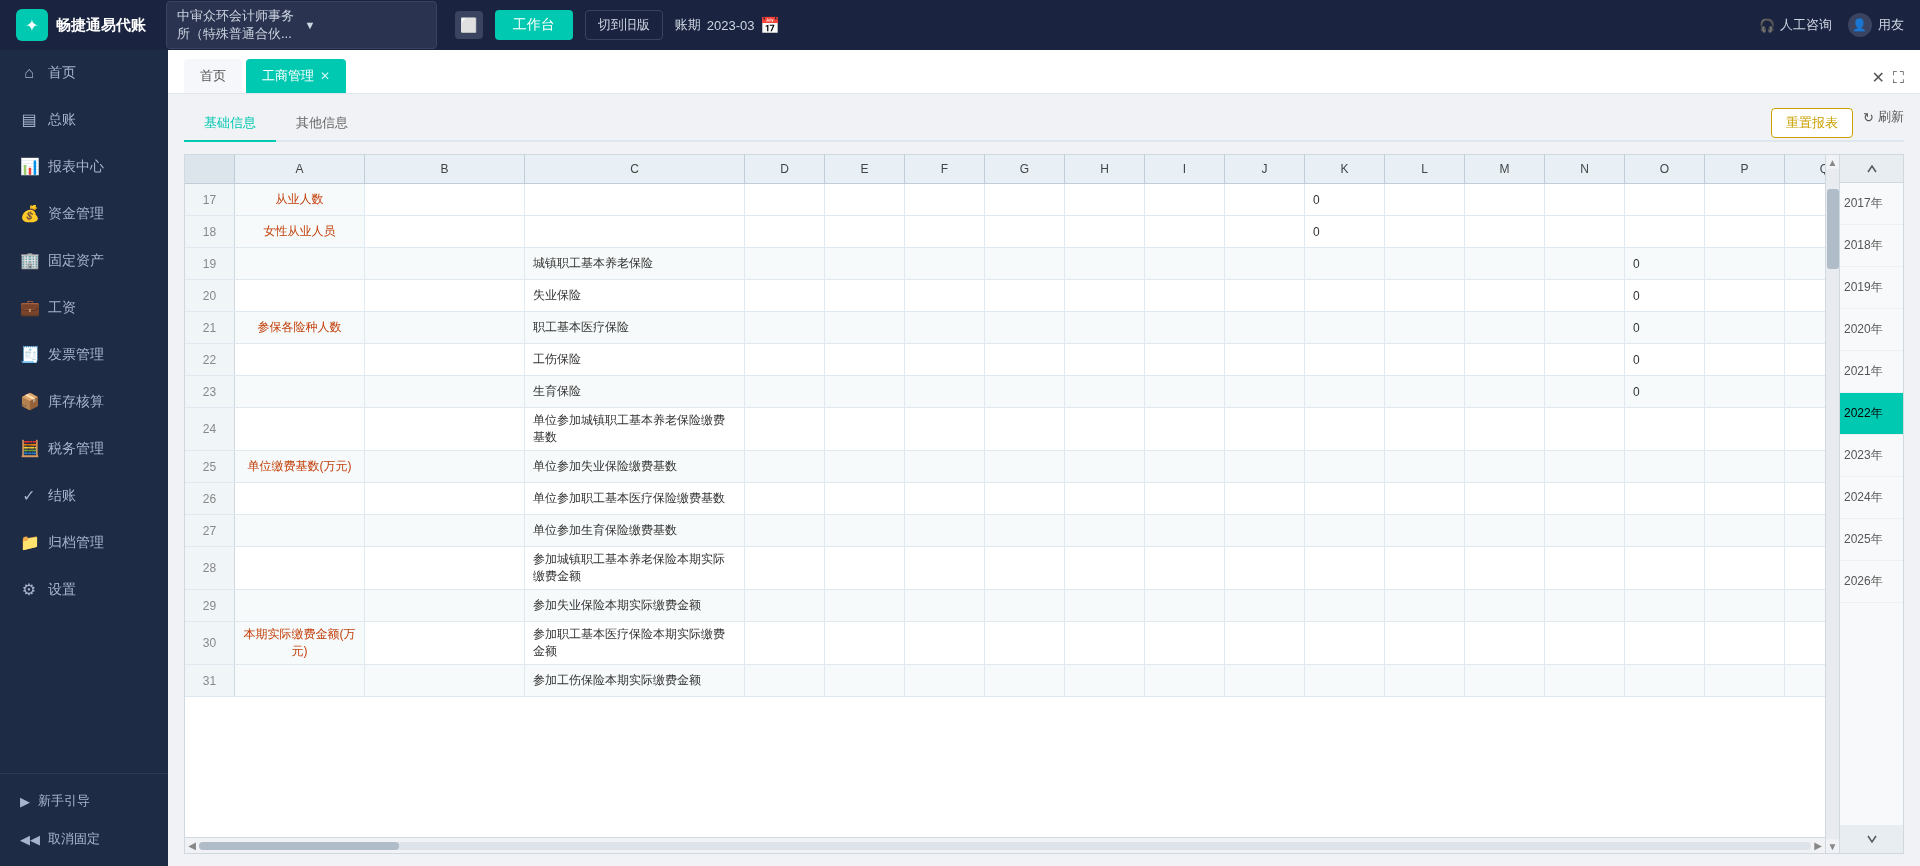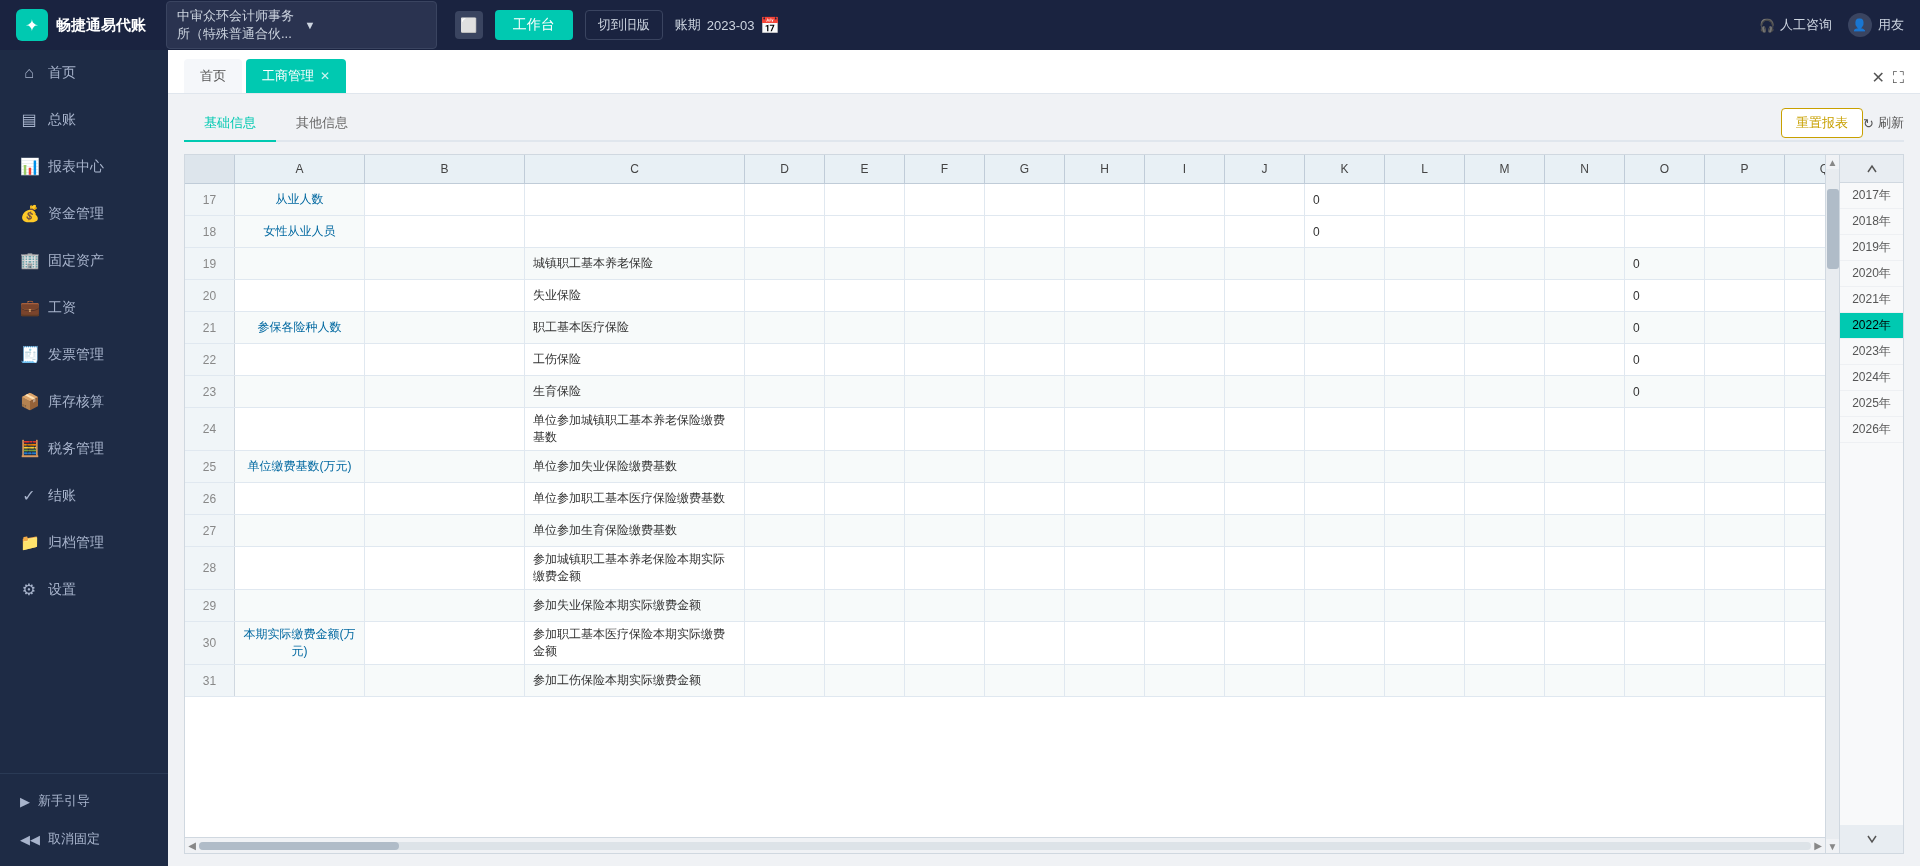--- a/index.html
+++ b/index.html
@@ -99,21 +99,21 @@
     
     .sub-tab-bar {
       display: flex; align-items: center; border-bottom: 2px solid #e0e6ed;
       margin-bottom: 12px; flex-shrink: 0;
     }
     .sub-tab-item {
       padding: 8px 20px; font-size: 13px; cursor: pointer; color: #666;
       border-bottom: 2px solid transparent; margin-bottom: -2px;
     }
     .sub-tab-item.active { color: #00c9b1; border-bottom: 2px solid #00c9b1; font-weight: 500; }
-    .sub-tab-actions { margin-left: auto; display: flex; align-items: center; }
+    .sub-tab-actions { margin-left: auto; display: flex; align-items: flex-start; gap: 10px; }
     .reset-btn {
       border: 1px solid #c8a000; color: #c8a000; background: white;
       padding: 5px 14px; border-radius: 4px; cursor: pointer; font-size: 13px; font-family: inherit;
     }
     .refresh-btn {
       background: transparent; border: none; color: #555; cursor: pointer;
       font-size: 13px; display: flex; align-items: center; gap: 4px; font-family: inherit;
     }
 
     
@@ -138,21 +138,21 @@
     .row-num {
       width: 50px; flex-shrink: 0; border-right: 1px solid #d0d8e0;
       display: flex; align-items: center; justify-content: center;
       font-size: 12px; color: #888; background: #f0f5f8;
     }
     .grid-cell {
       flex-shrink: 0; border-right: 1px solid #e0e8f0;
       display: flex; align-items: center; padding: 4px 8px;
       font-size: 12px; color: #333;
     }
-    .grid-cell.merged-header { background: #f7fafa; color: #0369a1; justify-content: center; text-align: center; }
+    .grid-cell.merged-header { background: #f7fafa; color: #c2410c; justify-content: center; text-align: center; }
     .grid-cell.data-value { color: #333; }
 
     
     .col-a { width: 130px; }
     .col-b { width: 160px; }
     .col-c { width: 220px; }
     .col-d { width: 80px; }
     .col-e { width: 80px; }
     .col-f { width: 80px; }
     .col-g { width: 80px; }
@@ -172,21 +172,21 @@
       width: 64px; background: #f8f9fa; border-left: 1px solid #d0d8e0;
       display: flex; flex-direction: column; flex-shrink: 0; overflow: hidden;
     }
     .right-panel-scroll { flex: 1; overflow-y: auto; display: flex; flex-direction: column; }
     .year-nav-btn {
       height: 28px; display: flex; align-items: center; justify-content: center;
       background: #e8edf2; cursor: pointer; border-bottom: 1px solid #d0d8e0;
       color: #555; font-size: 14px; flex-shrink: 0;
     }
     .year-item {
-      padding: 4px 4px; text-align: center; cursor: pointer; font-size: 12px;
+      padding: 12px 4px; cursor: pointer; font-size: 12px;
       color: #555; border-bottom: 1px solid #eef0f3;
     }
     .year-item.active { background: #00c9b1; color: #000000; border-radius: 0; }
     .year-nav-bottom {
       height: 28px; display: flex; align-items: center; justify-content: center;
       background: #e8edf2; cursor: pointer; color: #555; font-size: 14px; flex-shrink: 0;
     }
 
     
     .h-scroll-bar {

